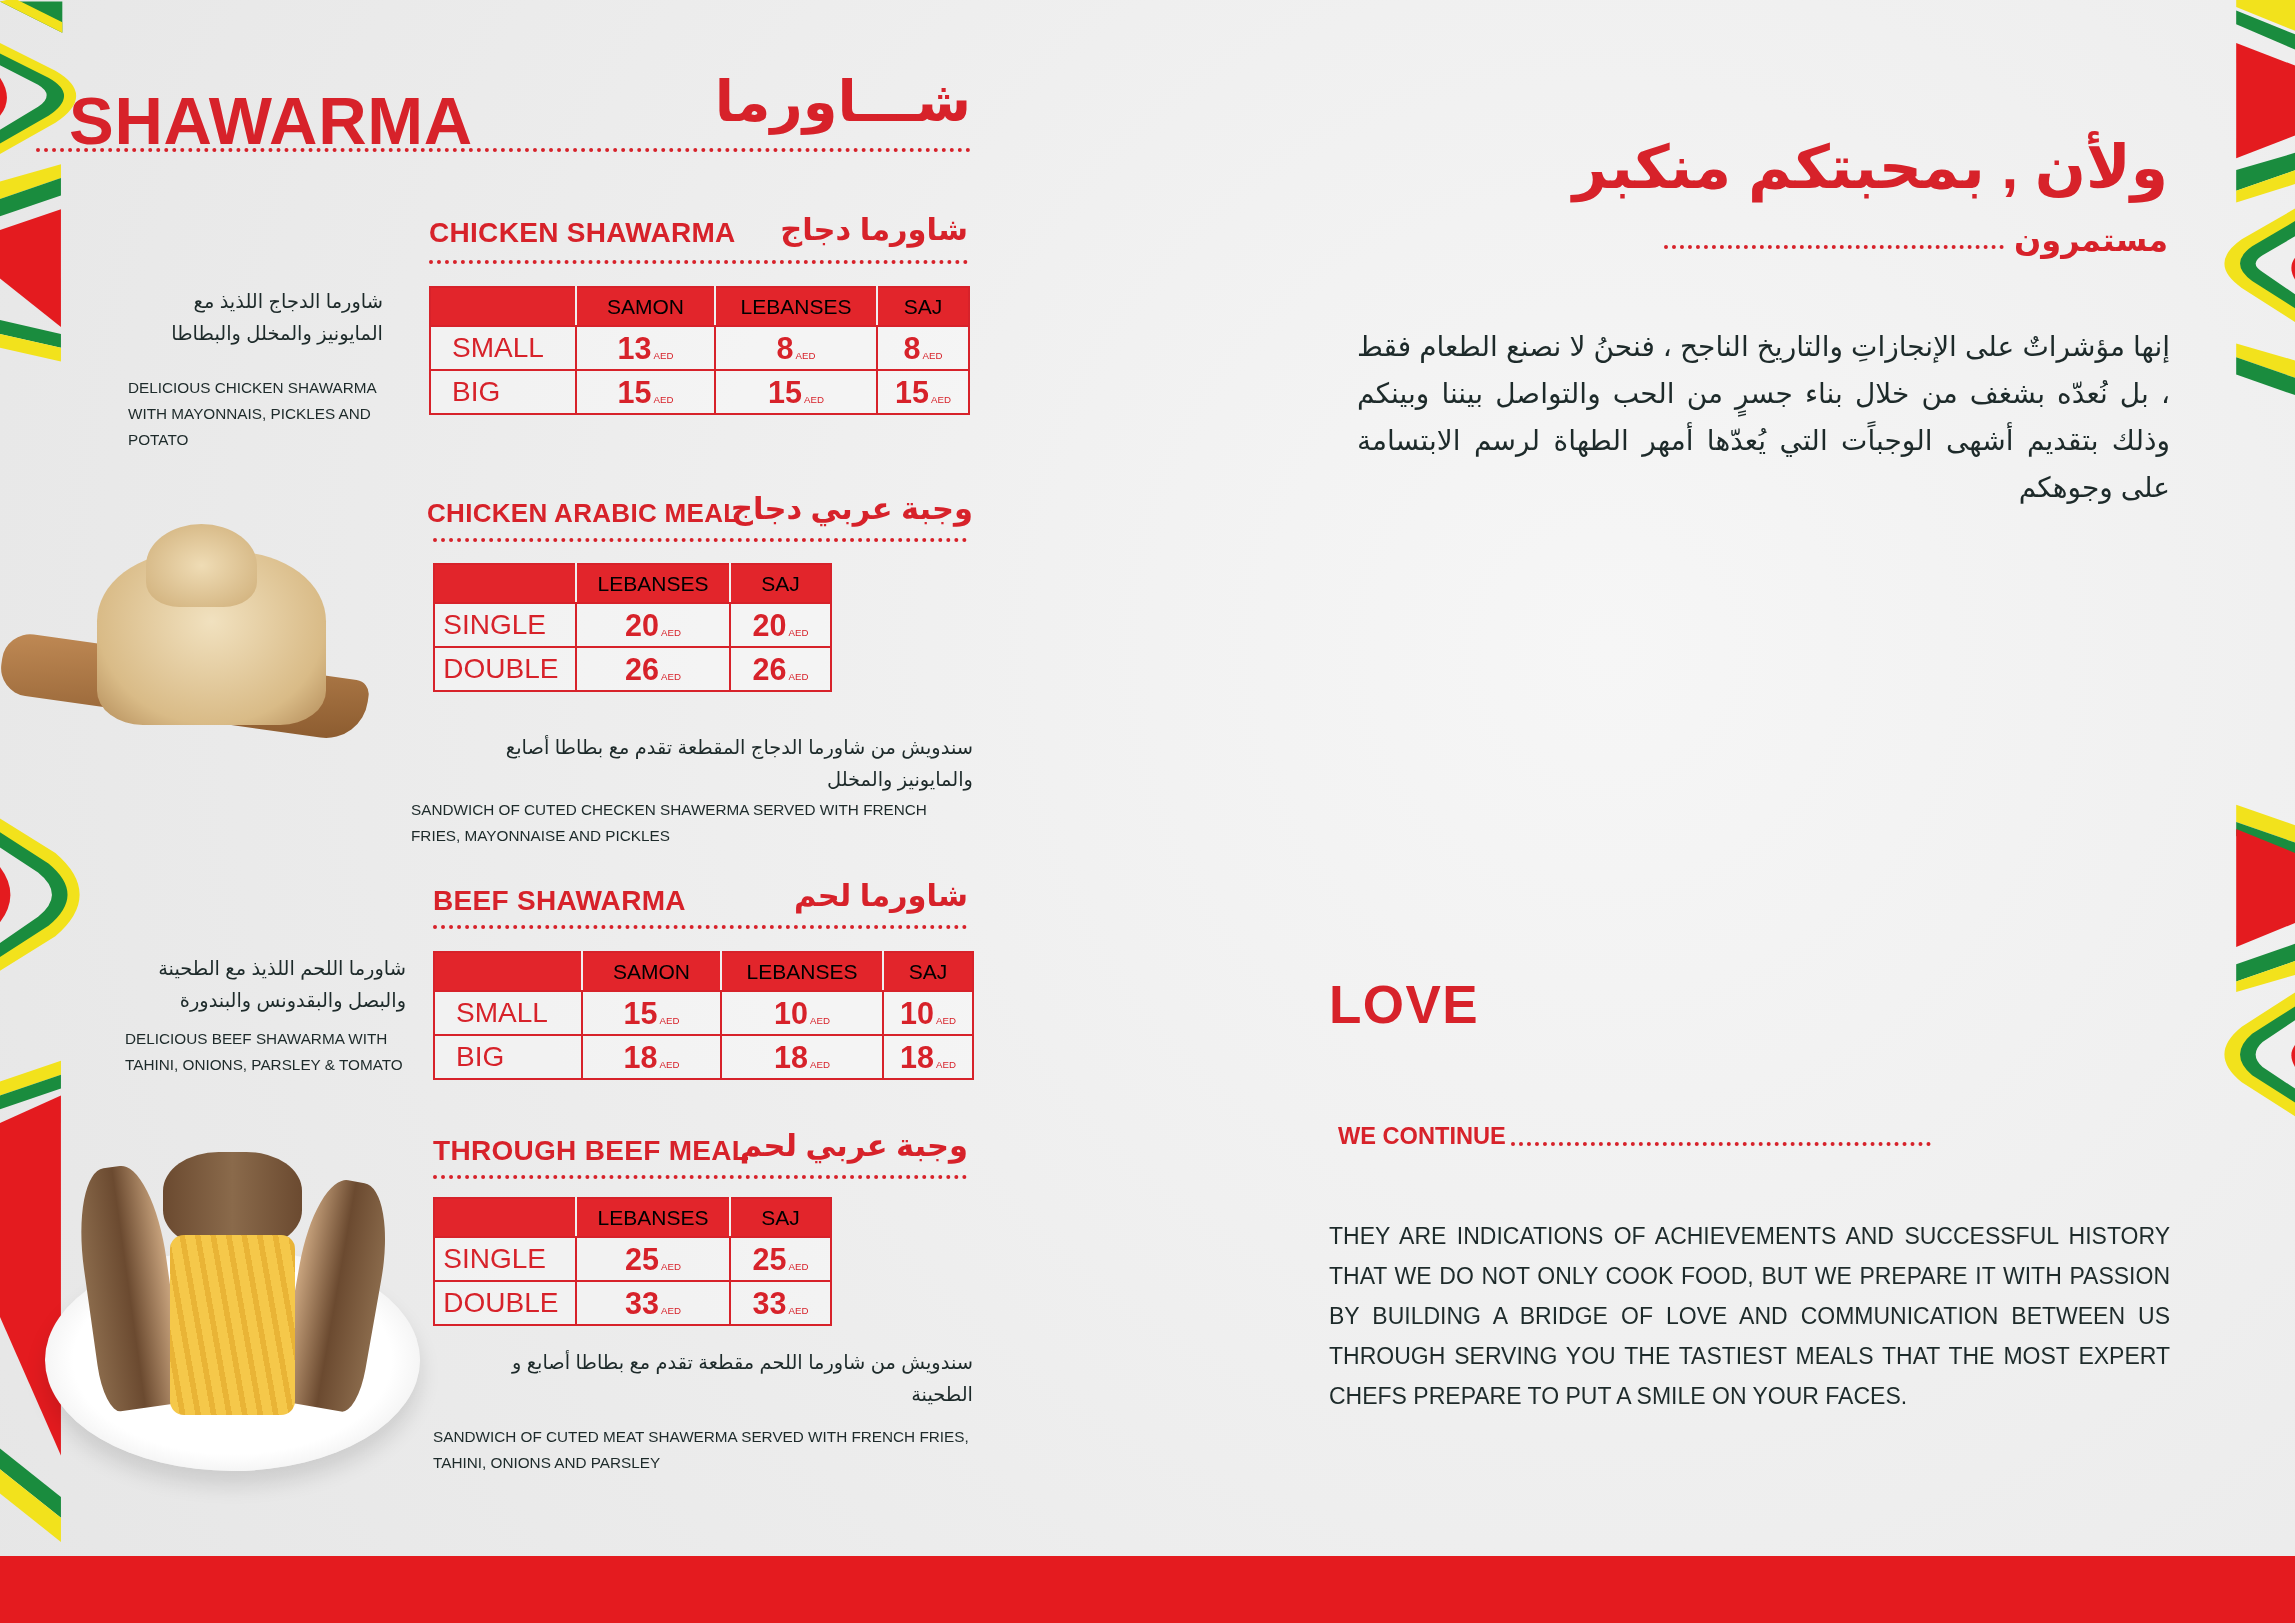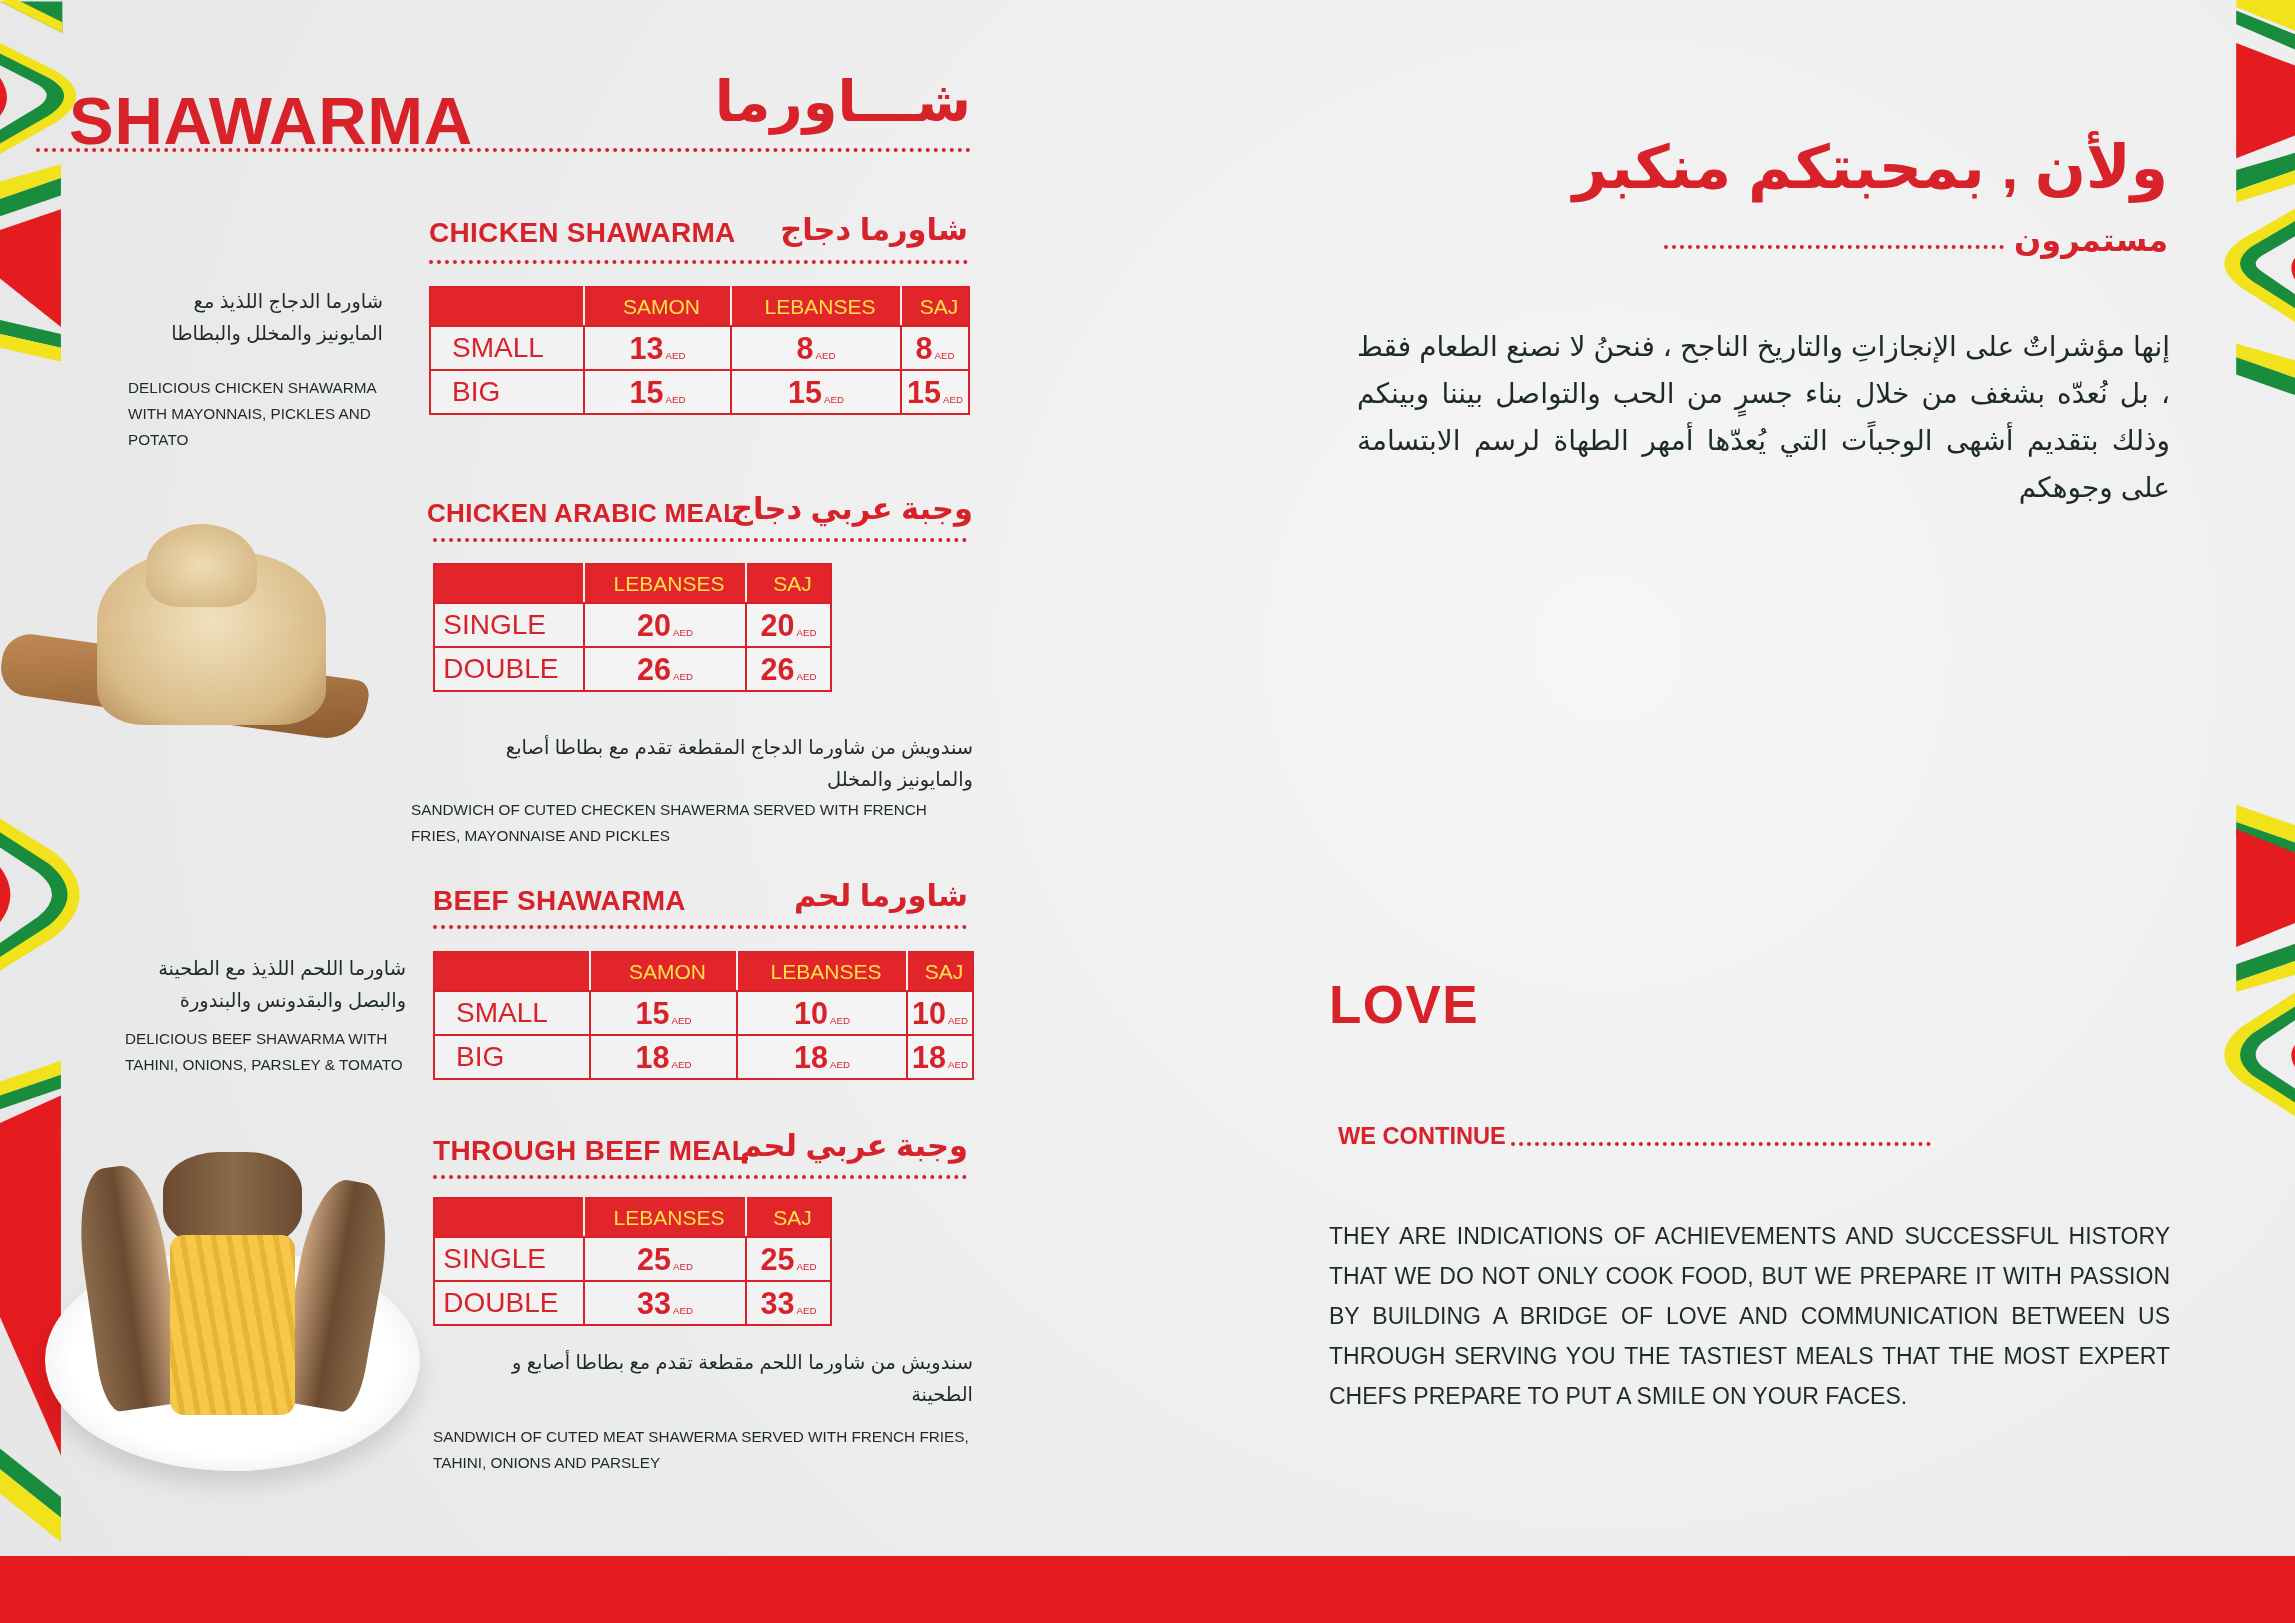--- a/index.html
+++ b/index.html
@@ -9,21 +9,21 @@
        font-family:"Liberation Sans","DejaVu Sans",sans-serif;color:#1d2a2a;}
   .abs{position:absolute;}
   .red{color:#d7222a;}
   .title-en{font-weight:bold;font-size:67px;letter-spacing:0.7px;}
   .title-ar{font-weight:bold;font-size:56px;direction:rtl;text-align:right;}
   .dots{position:absolute;height:0;border-top:4.9px dotted #d7222a;}
   .sec-en{font-weight:bold;font-size:28px;color:#d7222a;letter-spacing:0.3px;white-space:nowrap;}
   .sec-ar{font-weight:bold;font-size:30.5px;color:#d7222a;direction:rtl;text-align:right;white-space:nowrap;}
   table.price{position:absolute;border-collapse:collapse;}
   table.price td, table.price th{border:2.1px solid #d7222a;padding:0;text-align:center;}
-  table.price th{background:#e2252b;color:#fde047;font-weight:normal;font-size:21px;height:37px;border-color:#f0f0f0 #f0f0f0 #d7222a #f0f0f0;padding-left:8px;}
+  table.price th{background:#e2252b;color:#000000;font-weight:normal;font-size:21px;height:37px;border-color:#f0f0f0 #f0f0f0 #d7222a #f0f0f0;}
   table.price th:first-child{border-left-color:#d7222a;}
   table.price th:last-child{border-right-color:#d7222a;}
   table.price tr th{border-top-color:#d7222a;}
   table.price td{height:42px;background:rgba(255,255,255,0.35);}
   table.price td.rowlabel{text-align:left;padding-left:21px;color:#d7222a;font-size:28px;}
   .num{font-weight:bold;font-size:30.5px;color:#d7222a;}
   .cur{font-size:9.7px;color:#d7222a;margin-left:2.1px;}
   .desc-ar{direction:rtl;text-align:right;font-size:19.4px;line-height:32px;color:#1d2a2a;}
   .desc-en{font-size:15.3px;line-height:26px;color:#1d2a2a;text-transform:uppercase;}
   .bottom-bar{position:absolute;left:0;top:1556px;width:2295px;height:67px;background:#e41b1f;}

